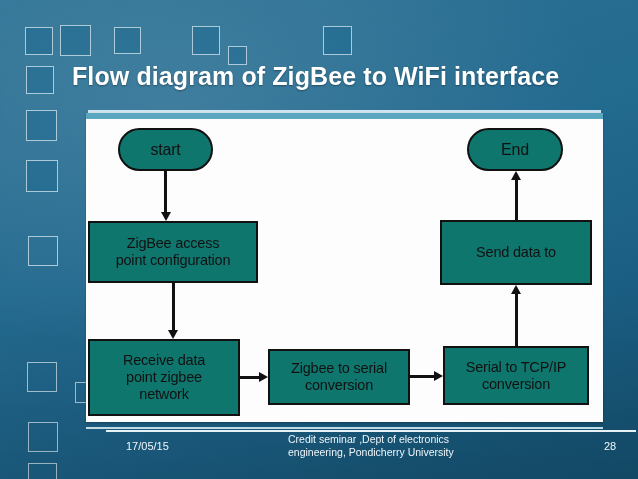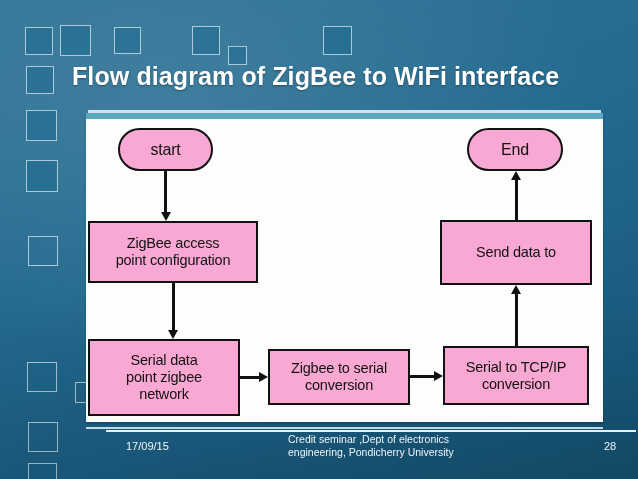--- a/index.html
+++ b/index.html
@@ -93,21 +93,21 @@
     width: 517px;
     height: 2px;
     background: #bfdbe6;
     z-index: 5;
   }
 
   
   .node {
     position: absolute;
     box-sizing: border-box;
-    background: #f9a8d4;
+    background: #0f766e;
     border: 2px solid #111111;
     color: #111111;
     display: flex;
     align-items: center;
     justify-content: center;
     text-align: center;
     font-size: 14.5px;
     line-height: 17px;
     letter-spacing: -0.2px;
   }
@@ -233,21 +233,21 @@
             </span>
           </div>
           <div class="node" style="left: 2px; top: 102px; width: 170px; height: 62px;">
             <span class="lbl">
               <span style="display:block">ZigBee access</span>
               <span style="display:block">point configuration</span>
             </span>
           </div>
           <div class="node" style="left: 2px; top: 220px; width: 152px; height: 77px;">
             <span class="lbl">
-              <span style="display:block">Serial data</span>
+              <span style="display:block">Receive data</span>
               <span style="display:block">point zigbee</span>
               <span style="display:block">network</span>
             </span>
           </div>
           <div class="node" style="left: 182px; top: 230px; width: 142px; height: 56px;">
             <span class="lbl">
               <span style="display:block">Zigbee to serial</span>
               <span style="display:block">conversion</span>
             </span>
           </div>
@@ -266,20 +266,20 @@
             <span class="lbl">
               <span style="display:block">End</span>
             </span>
           </div>
         </div>
     </div>
   </div>
   <div id="panel-underline"></div>
 
   <div id="footer-rule"></div>
-  <div id="footer-date">17/09/15</div>
+  <div id="footer-date">17/05/15</div>
   <div id="footer-center">
     <div>Credit seminar ,Dept of electronics</div>
     <div>engineering, Pondicherry University</div>
   </div>
   <div id="footer-page">28</div>
 
 </div>
 
 </body></html>

